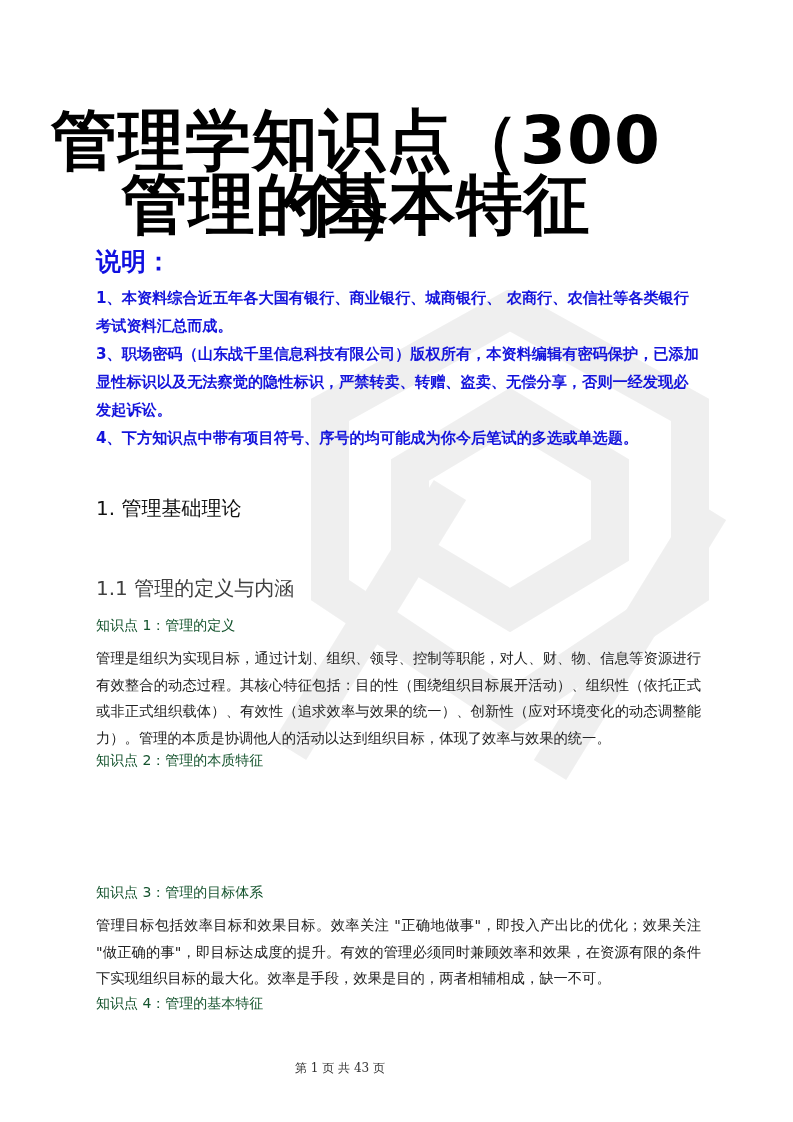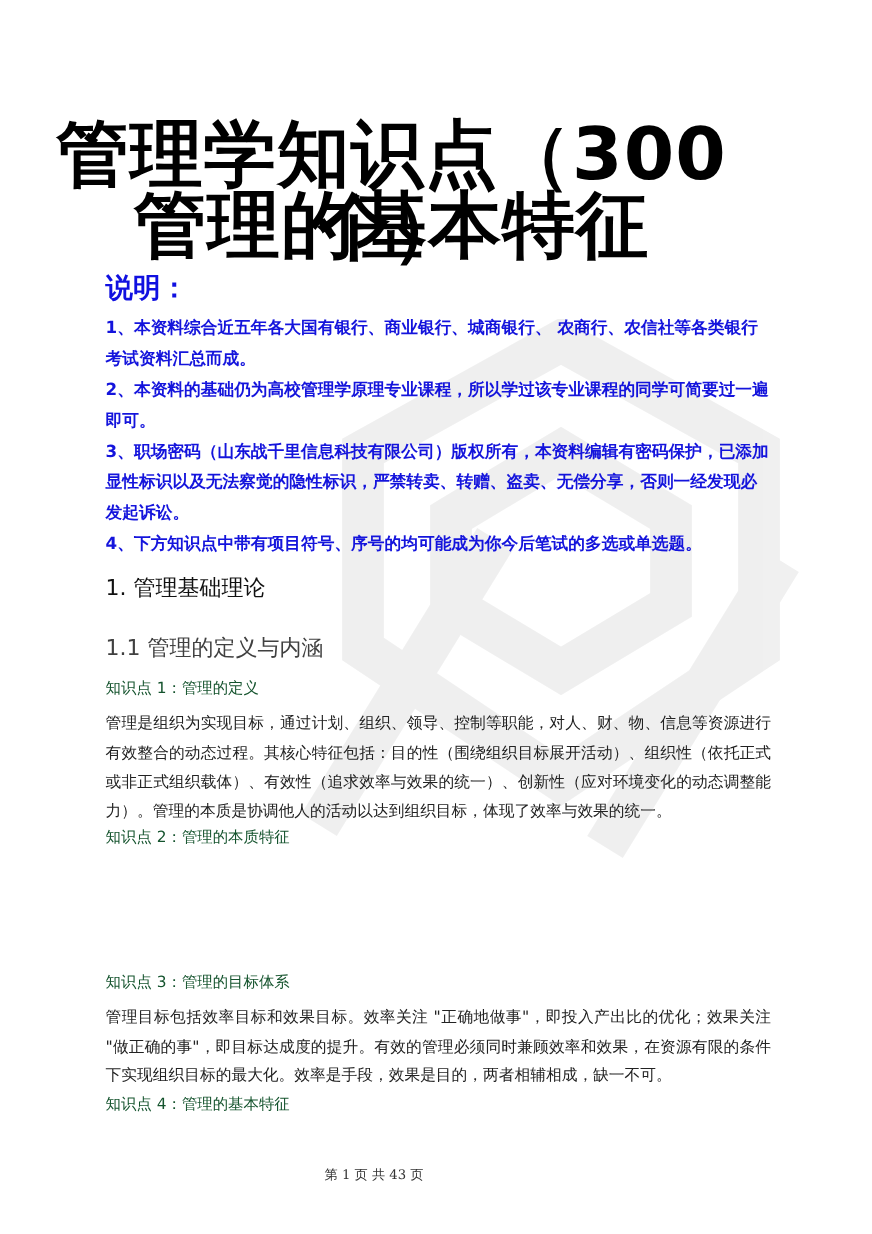--- a/index.html
+++ b/index.html
@@ -5,21 +5,21 @@
   html, body { margin: 0; padding: 0; background: #ffffff; }
   body { width: 793px; height: 1122px; position: relative; overflow: hidden; font-family: "DejaVu Sans", "Liberation Sans", sans-serif; color: #111; }
   .watermark { position: absolute; left: 250px; top: 290px; width: 520px; height: 520px; pointer-events: none; opacity: 0.06; }
   .page { position: absolute; left: 0; top: 0; width: 793px; height: 1122px; }
   .title { position: absolute; left: 0; width: 712px; text-align: center; font-weight: bold; color: #000; font-size: 66px; letter-spacing: 1px; line-height: 1; }
   .title.l1 { top: 108px; }
   .title.l2 { top: 172px; }
   .notes-heading { position: absolute; left: 96px; top: 245px; font-size: 25px; font-weight: bold; color: #1010e0; }
   .notes { position: absolute; left: 96px; top: 284px; width: 605px; color: #1414dc; font-weight: bold; font-size: 15.2px; line-height: 28px; }
   .notes p { margin: 0; }
-  .h1 { position: absolute; left: 96px; top: 521px; font-size: 20px; color: #111; }
+  .h1 { position: absolute; left: 96px; top: 495px; font-size: 20px; color: #111; }
   .h2 { position: absolute; left: 96px; top: 575px; font-size: 20px; color: #404040; }
   .kp { position: absolute; left: 96px; font-size: 14px; font-weight: normal; color: #14532d; }
   .para { position: absolute; left: 96px; width: 605px; font-size: 14.3px; line-height: 26.5px; color: #222; text-align: justify; }
   .footer { position: absolute; left: 0; width: 680px; top: 1060px; text-align: center; font-size: 12px; color: #333; font-family: "DejaVu Serif", serif; }
 </style>
 </head>
 <body>
 
 <div class="page">
 
@@ -31,21 +31,20 @@
       <path d="M300 480 L460 220"></path>
     </g>
   </svg>
 
   <div class="title l1">管理学知识点（300 个）</div>
   <div class="title l2">管理的基本特征</div>
 
   <div class="notes-heading">说明：</div>
   <div class="notes">
     <p>1、本资料综合近五年各大国有银行、商业银行、城商银行、 农商行、农信社等各类银行考试资料汇总而成。</p>
-    <p>2、本资料的基础仍为高校管理学原理专业课程，所以学过该专业课程的同学可简要过一遍即可。</p>
     <p>3、职场密码（山东战千里信息科技有限公司）版权所有，本资料编辑有密码保护，已添加显性标识以及无法察觉的隐性标识，严禁转卖、转赠、盗卖、无偿分享，否则一经发现必发起诉讼。</p>
     <p>4、下方知识点中带有项目符号、序号的均可能成为你今后笔试的多选或单选题。</p>
   </div>
 
   <div class="h1">1. 管理基础理论</div>
   <div class="h2">1.1 管理的定义与内涵</div>
 
   <div class="kp" style="top:617px;">知识点 1：管理的定义</div>
   <div class="para" style="top:645px;">管理是组织为实现目标，通过计划、组织、领导、控制等职能，对人、财、物、信息等资源进行有效整合的动态过程。其核心特征包括：目的性（围绕组织目标展开活动）、组织性（依托正式或非正式组织载体）、有效性（追求效率与效果的统一）、创新性（应对环境变化的动态调整能力）。管理的本质是协调他人的活动以达到组织目标，体现了效率与效果的统一。</div>
 

